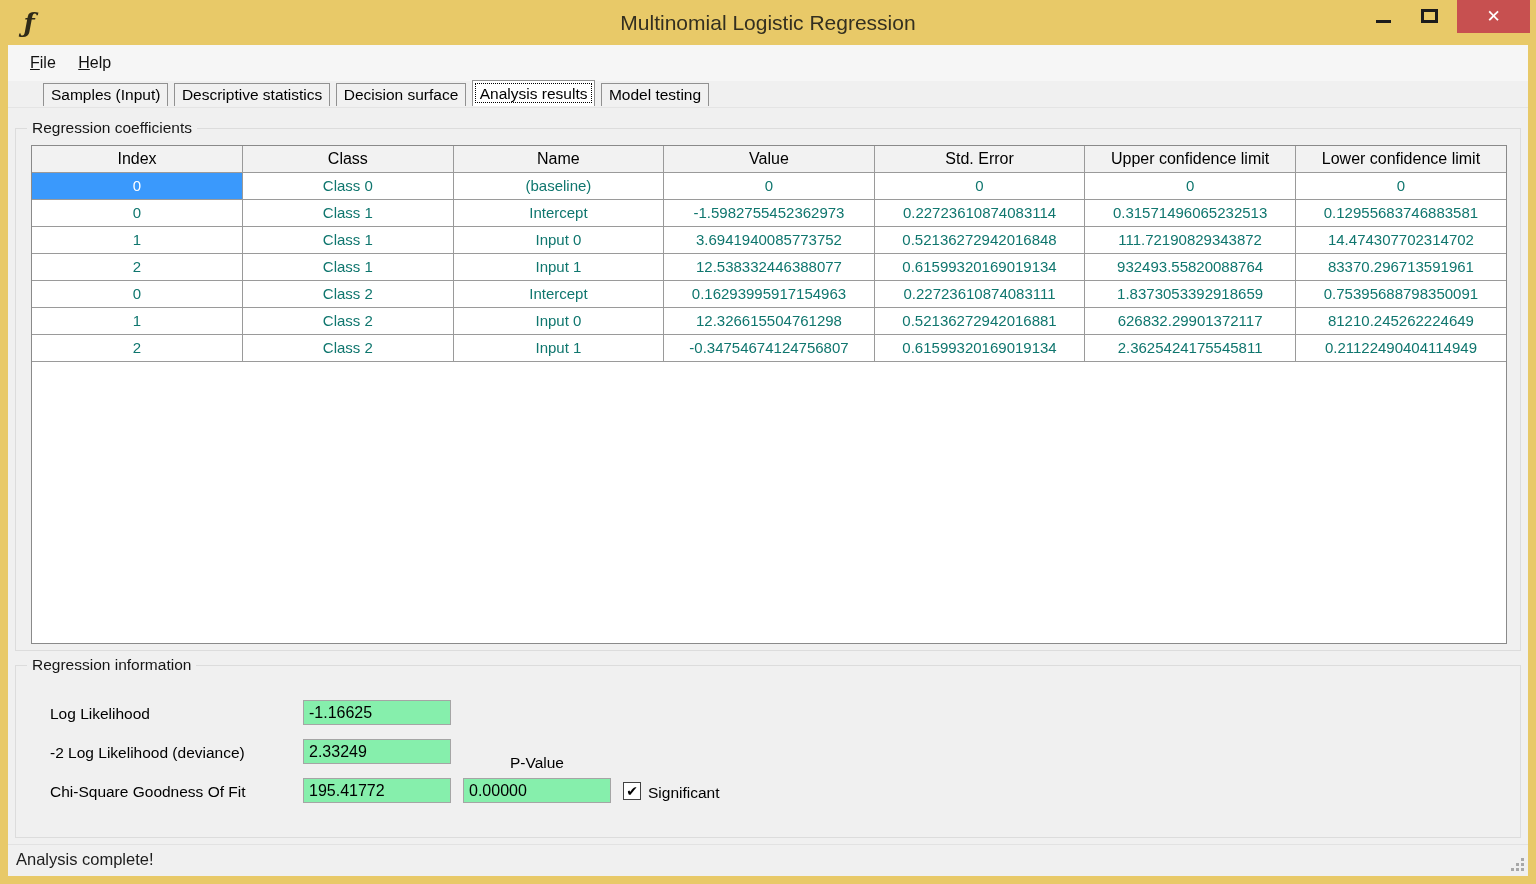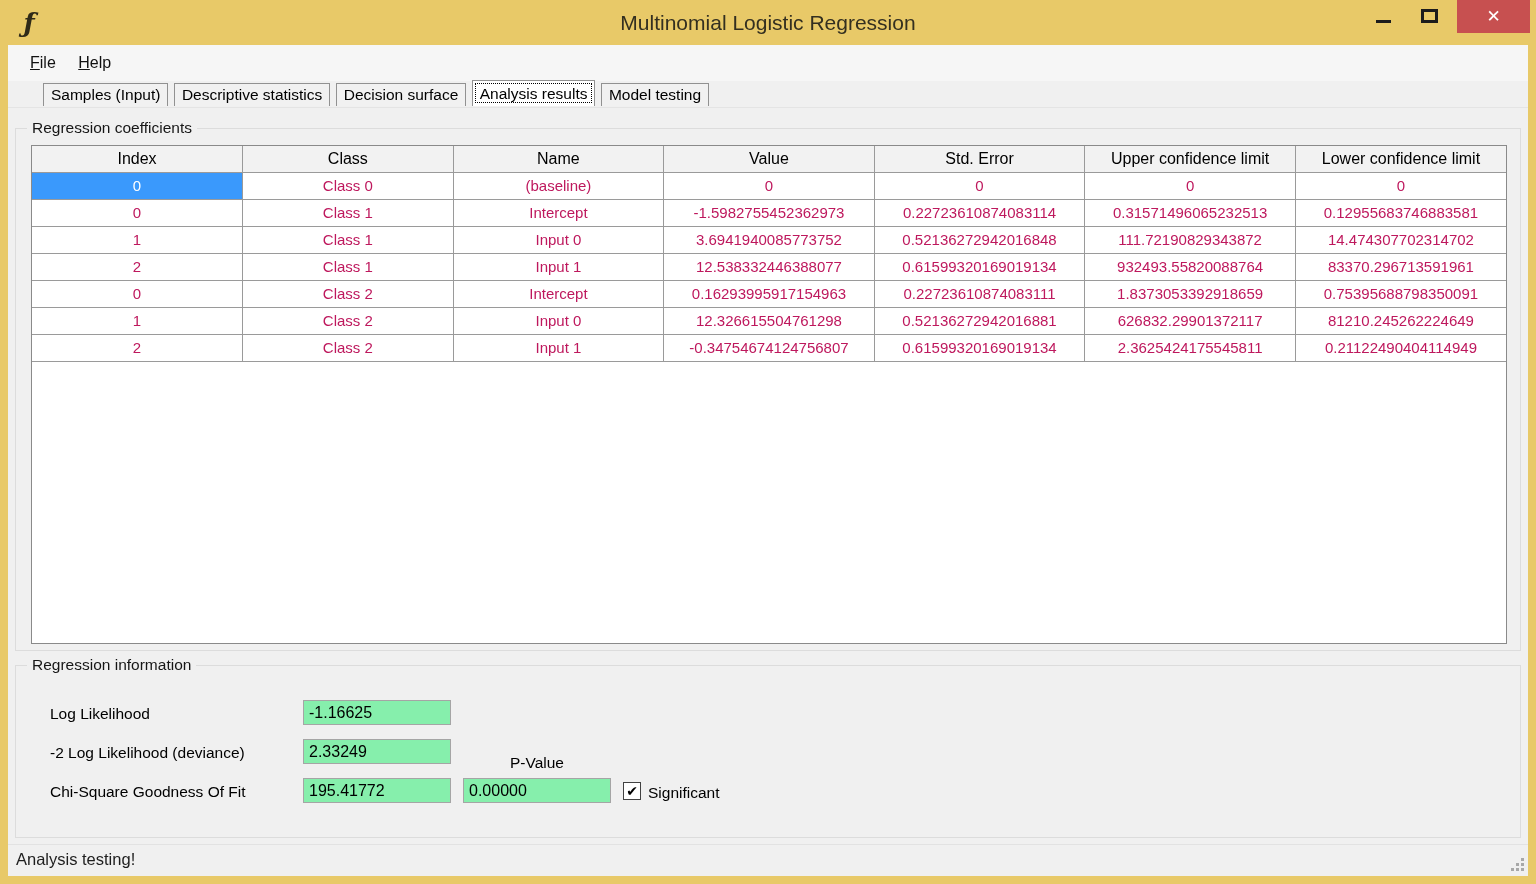--- a/index.html
+++ b/index.html
@@ -89,21 +89,21 @@
     background: #ffffff; border: 1px solid #8a8a8a; overflow: hidden;
   }
   .grid table { border-collapse: collapse; table-layout: fixed; width: 100%; }
   .grid th {
     height: 26px; background: #f2f2f2; font-weight: normal; font-size: 16px;
     border: 1px solid #9a9a9a; border-top: none; color: #000;
   }
   .grid th:first-child { border-left: none; }
   .grid th:last-child { border-right: none; }
   .grid td {
-    height: 27px; text-align: center; font-size: 15px; color: #be185d;
+    height: 27px; text-align: center; font-size: 15px; color: #0f766e;
     border: 1px solid #9a9a9a; background: #fff;
   }
   .grid td:first-child { border-left: none; }
   .grid td:last-child { border-right: none; }
   .grid td.sel { background: #3a99fc; color: #ffffff; }
 
   
   .field-label { position: absolute; font-size: 15.5px; color: #000000; white-space: nowrap; }
   .textbox {
     position: absolute; width: 148px; height: 25px;
@@ -270,21 +270,21 @@
     <span class="field-label" style="left:455px; top:709px; width:148px; text-align:center;">P-Value</span>
 
     <span class="field-label" style="left:42px; top:738px;">Chi-Square Goodness Of Fit</span>
     <input class="textbox" style="left: 295px; top: 733px;" value="195.41772">
     <input class="textbox" style="left: 455px; top: 733px;" value="0.00000">
 
     <span class="checkbox" style="left:615px; top:737px;"><span>✔</span></span>
     <span class="field-label" style="left:640px; top:739px;">Significant</span>
 
     <div class="statusbar">
-      <span class="status-text">Analysis testing!</span>
+      <span class="status-text">Analysis complete!</span>
       <span class="resize-grip">
           <i></i>
           <i></i>
           <i></i>
           <i></i>
           <i></i>
           <i></i>
         </span>
     </div>
 

